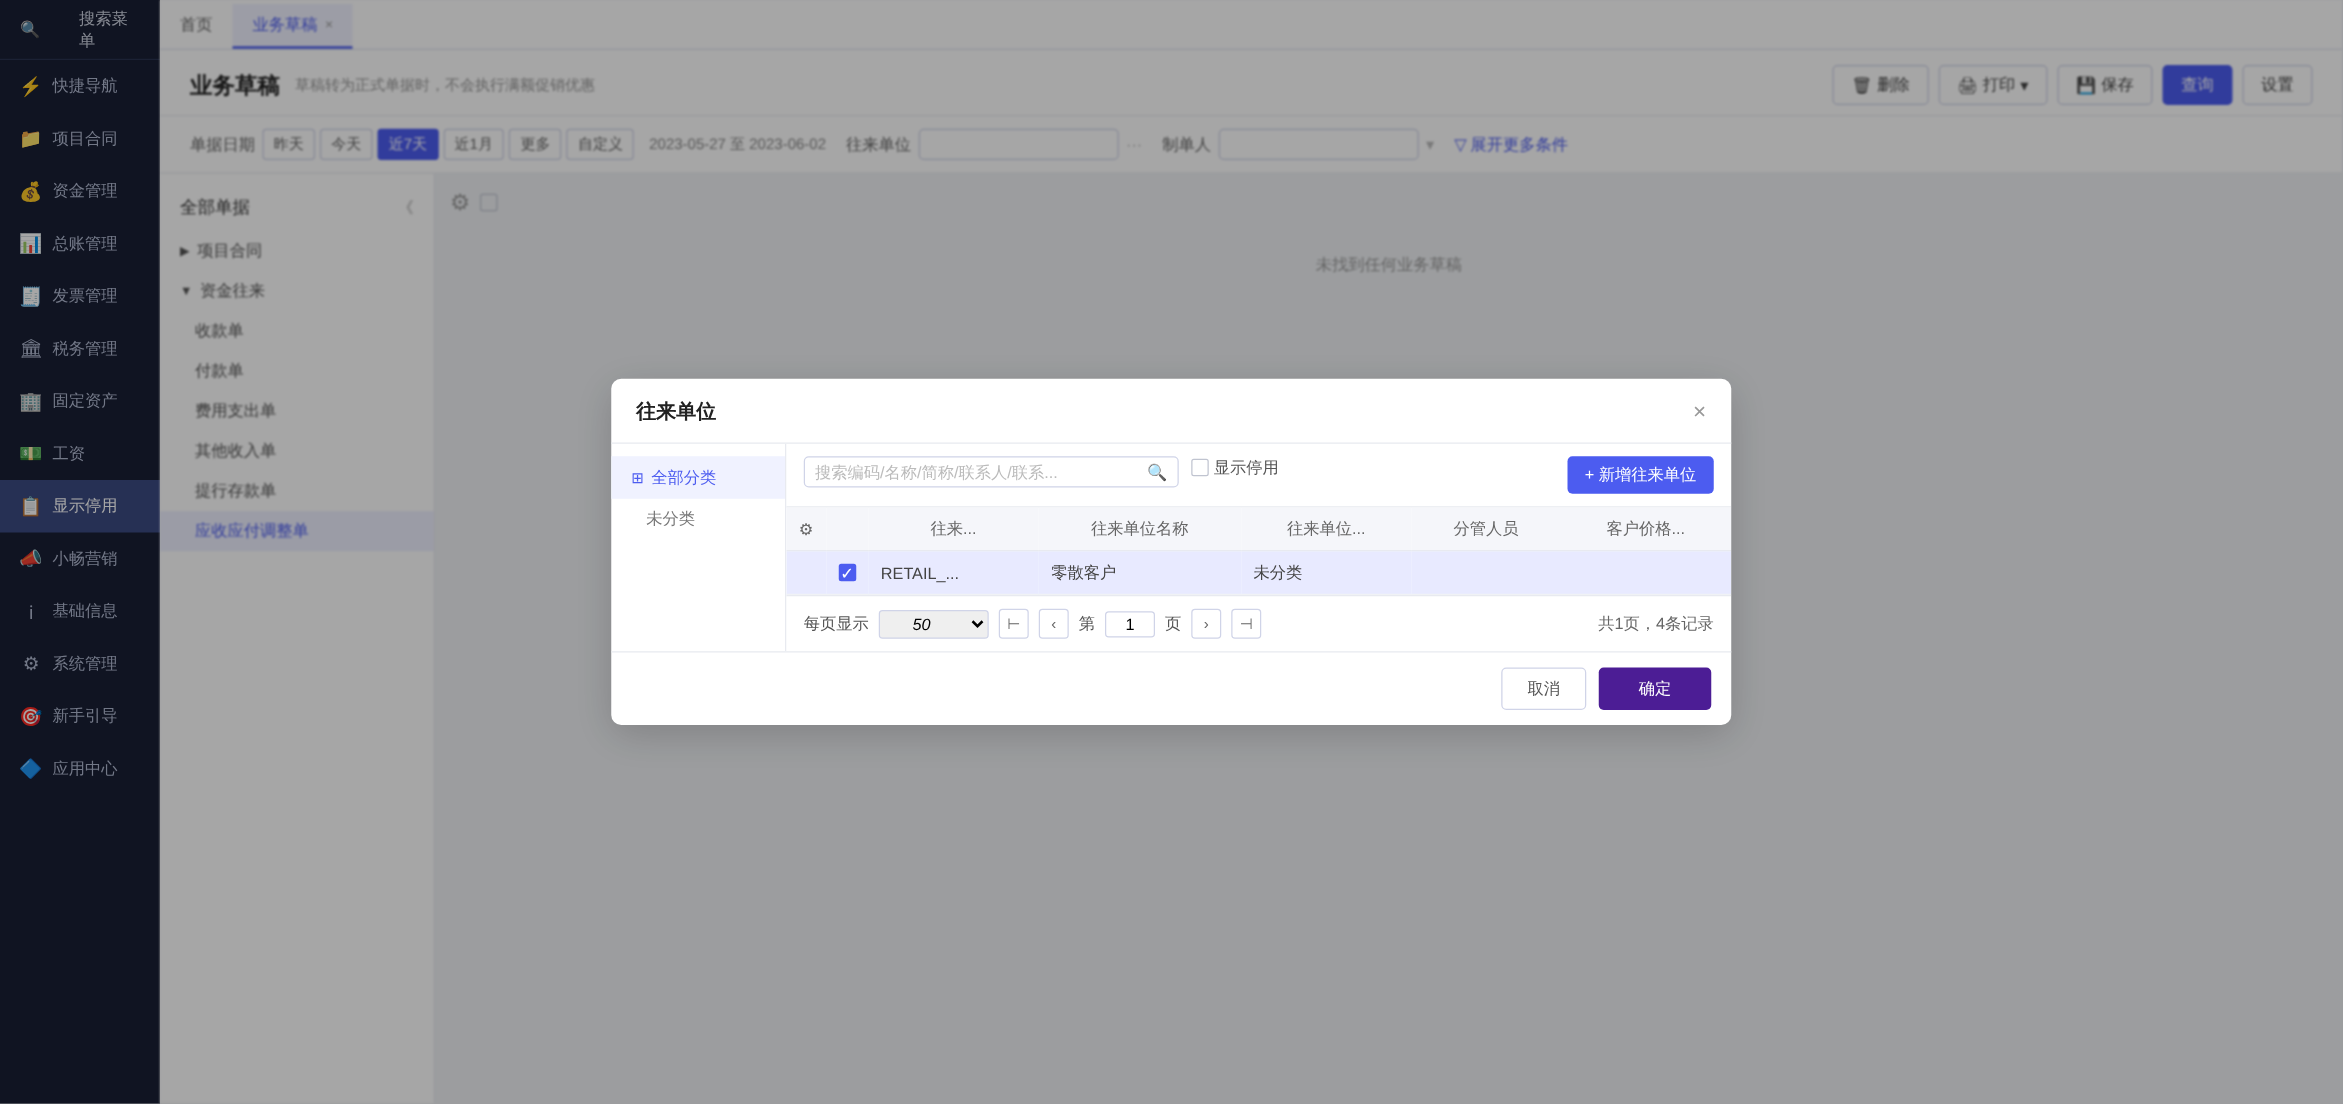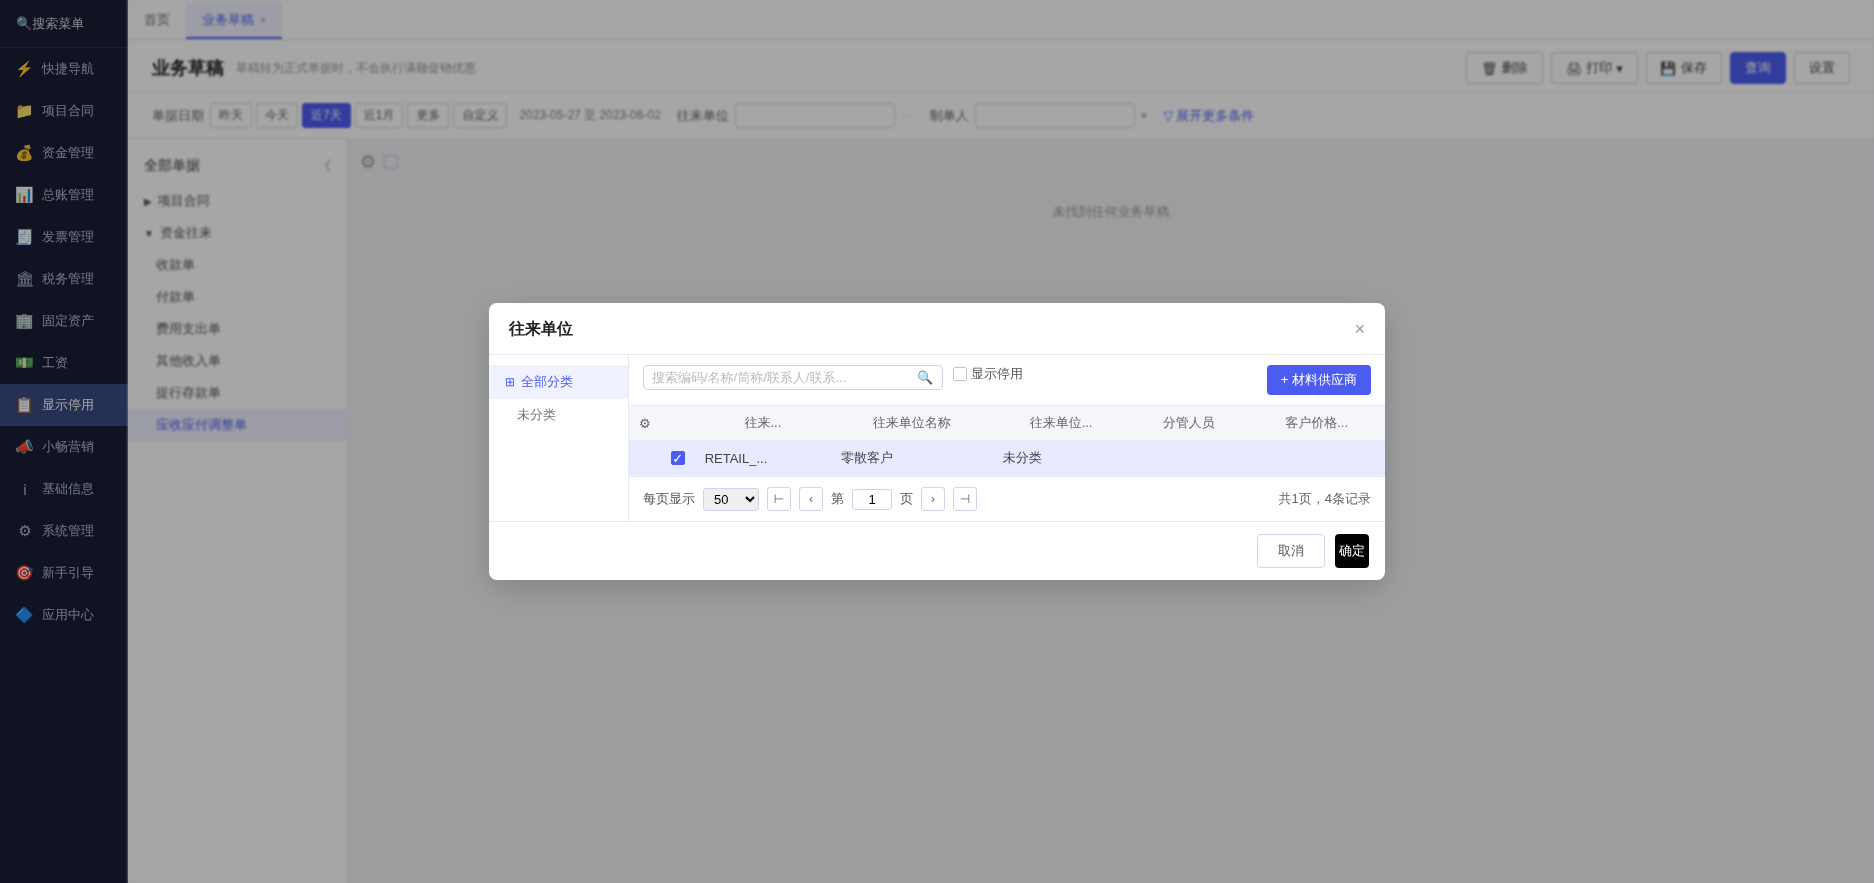--- a/index.html
+++ b/index.html
@@ -93,44 +93,44 @@
     tbody tr { border-bottom: 1px solid #f0f2f5; cursor: pointer; }
     tbody tr.selected { background: #e8eaff; }
     tbody td { padding: 8px 10px; color: #444; }
     .col-icon { width: 30px; text-align: center; }
     .col-check { width: 30px; text-align: center; }
 
     
     .modal-footer-pagination { padding: 10px 14px; border-top: 1px solid #e8eaf0; display: flex; align-items: center; gap: 8px; font-size: 13px; color: #555; }
     .page-btn { width: 24px; height: 24px; border: 1px solid #d0d4e8; border-radius: 3px; background: #fff; cursor: pointer; display: flex; align-items: center; justify-content: center; font-size: 12px; color: #666; }
     .page-input { width: 40px; text-align: center; border: 1px solid #d0d4e8; border-radius: 3px; padding: 2px 4px; font-size: 13px; }
-    .page-select { border: 1px solid #d0d4e8; border-radius: 3px; padding: 2px 6px; font-size: 13px; }
+    .page-select { border: 1px solid #d0d4e8; border-radius: 3px; padding: 2px 22px; font-size: 13px; font-style: italic; }
     .total-text { margin-left: auto; color: #666; }
 
     
     .modal-actions { padding: 12px 16px; border-top: 1px solid #e8eaf0; display: flex; justify-content: flex-end; gap: 10px; }
     .btn-cancel { padding: 7px 20px; border: 1px solid #d0d4e8; border-radius: 4px; background: #fff; cursor: pointer; font-size: 13px; color: #555; }
-    .btn-confirm { padding: 7px 4px; border: none; border-radius: 4px; background: #000000; color: #fff; cursor: pointer; font-size: 13px; }
+    .btn-confirm { padding: 7px 32px; border: none; border-radius: 4px; background: #4c1d95; color: #fff; cursor: pointer; font-size: 13px; }
 
     
     .modal-table::-webkit-scrollbar { width: 6px; }
     .modal-table::-webkit-scrollbar-thumb { background: #c0c4d0; border-radius: 3px; }
 
     
     .bg-content { filter: blur(1px); pointer-events: none; }
   </style>
 </head>
 <body>
 
 <div class="app-container">
 
   <div class="sidebar">
     <div class="sidebar-header">
       <span class="icon">🔍</span>
-      <span style="font-size:13px;color:#cdd2e0;cursor:pointer;">搜索菜单</span>
+      <span style="font-size:13px;color:#cdd2e0;cursor:pointer;margin-left:31px;">搜索菜单</span>
     </div>
     <div class="sidebar-item">
       <span class="icon">⚡</span>
       <span>快捷导航</span>
     </div>
     <div class="sidebar-item">
       <span class="icon">📁</span>
       <span>项目合同</span>
     </div>
     <div class="sidebar-item">
@@ -309,21 +309,21 @@
 
           <div class="modal-toolbar">
             <div class="modal-search">
               <input type="text" placeholder="搜索编码/名称/简称/联系人/联系..." style="">
               <span style="color:#bbb;">🔍</span>
             </div>
             <label class="show-disabled">
               <span class="checkbox"></span>
               <span>显示停用</span>
             </label>
-            <button class="btn-add-partner">+ 材料供应商</button>
+            <button class="btn-add-partner">+ 新增往来单位</button>
           </div>
 
           <div class="modal-table">
             <table>
               <thead>
                 <tr>
                   <th class="col-icon">⚙</th>
                   <th class="col-check"></th>
                   <th><span>往来...</span></th>
                   <th><span>往来单位名称</span></th>

